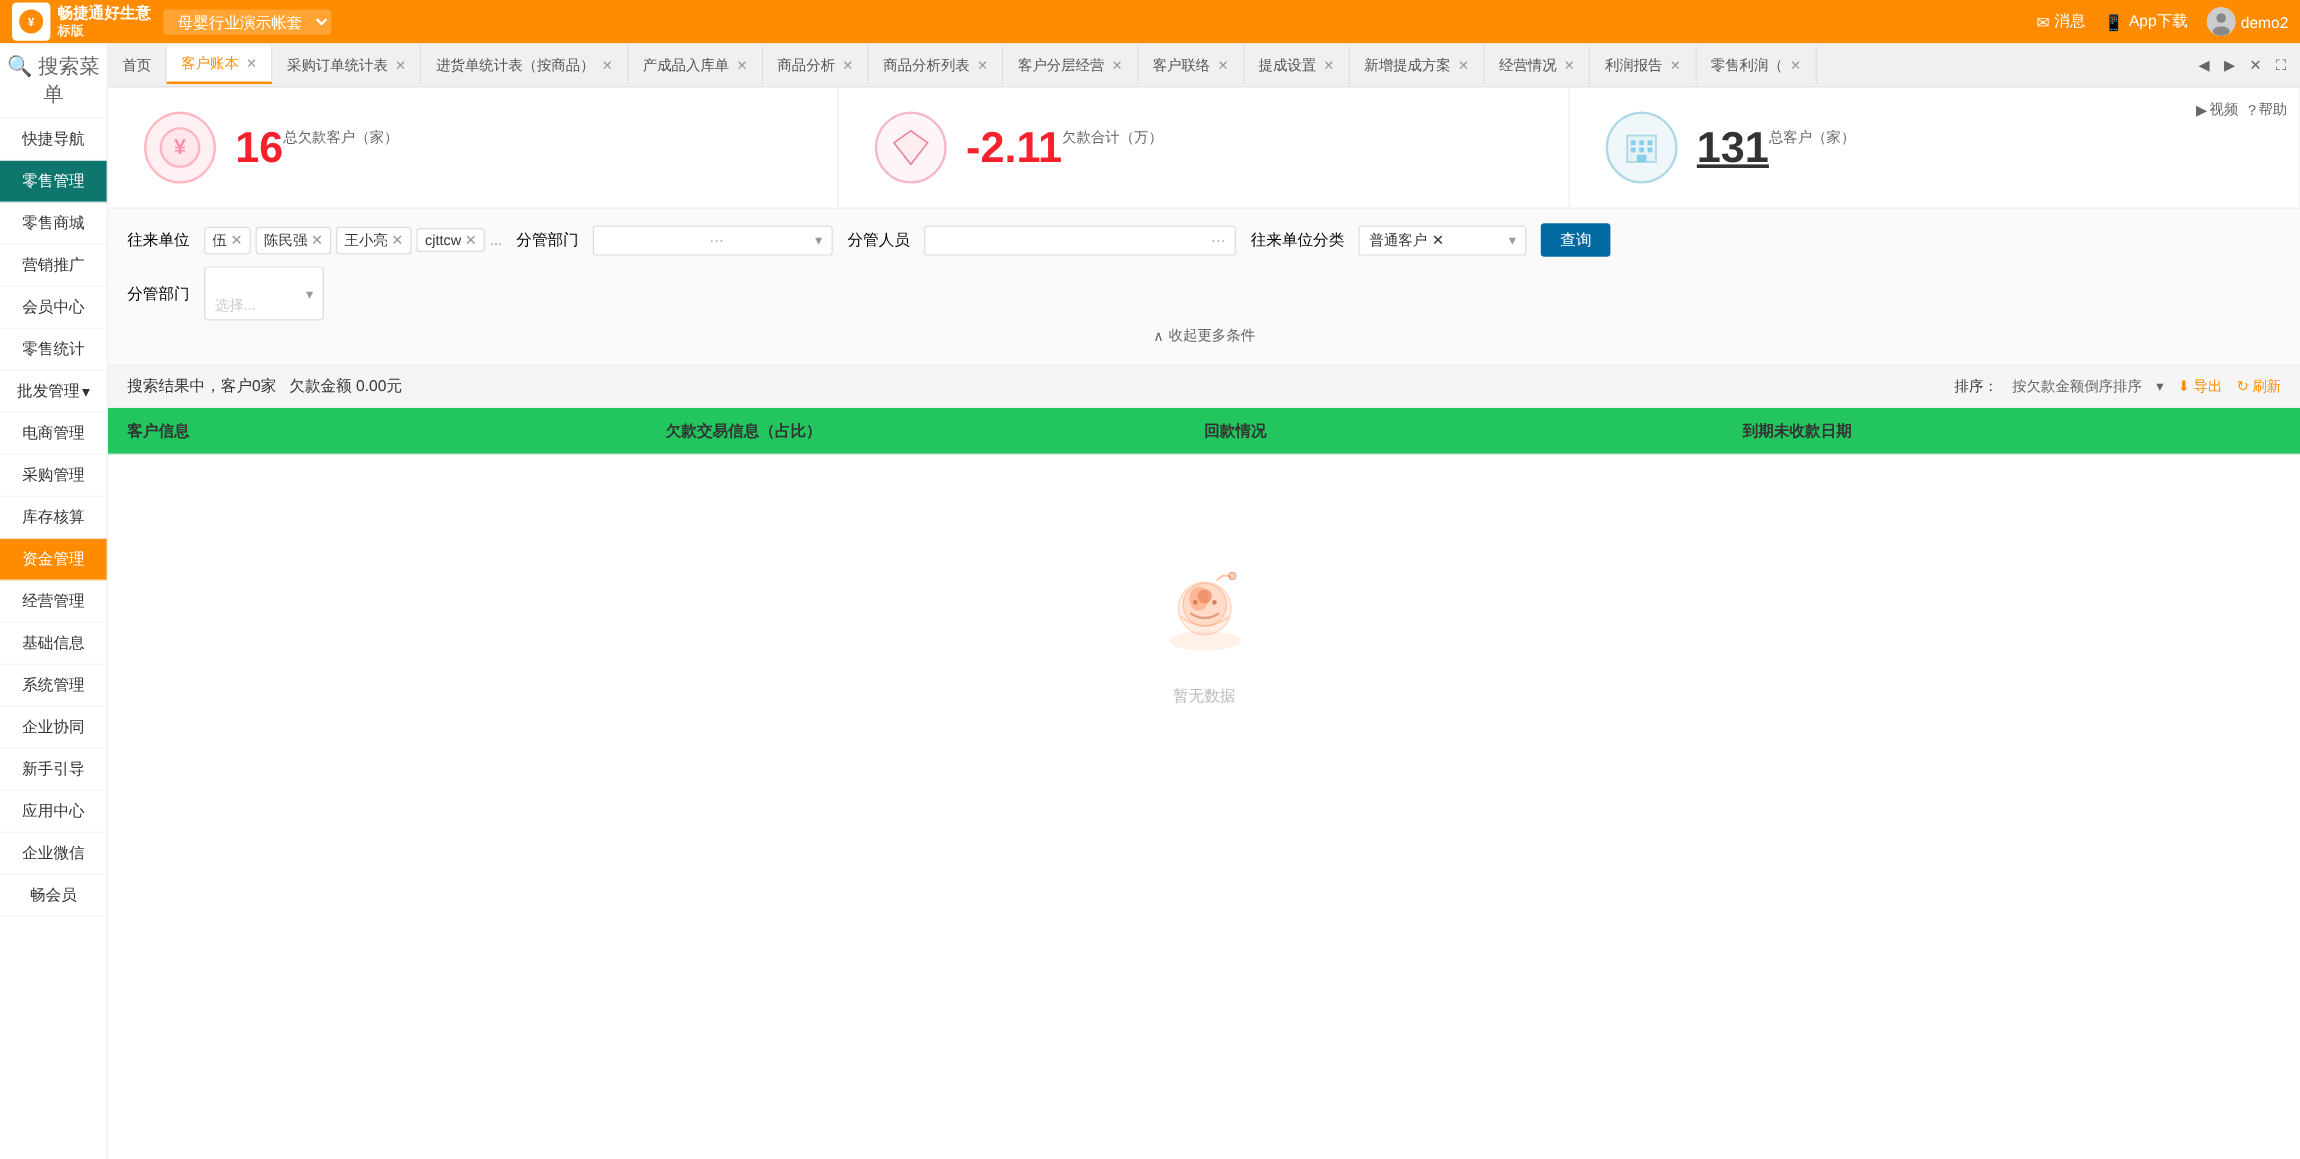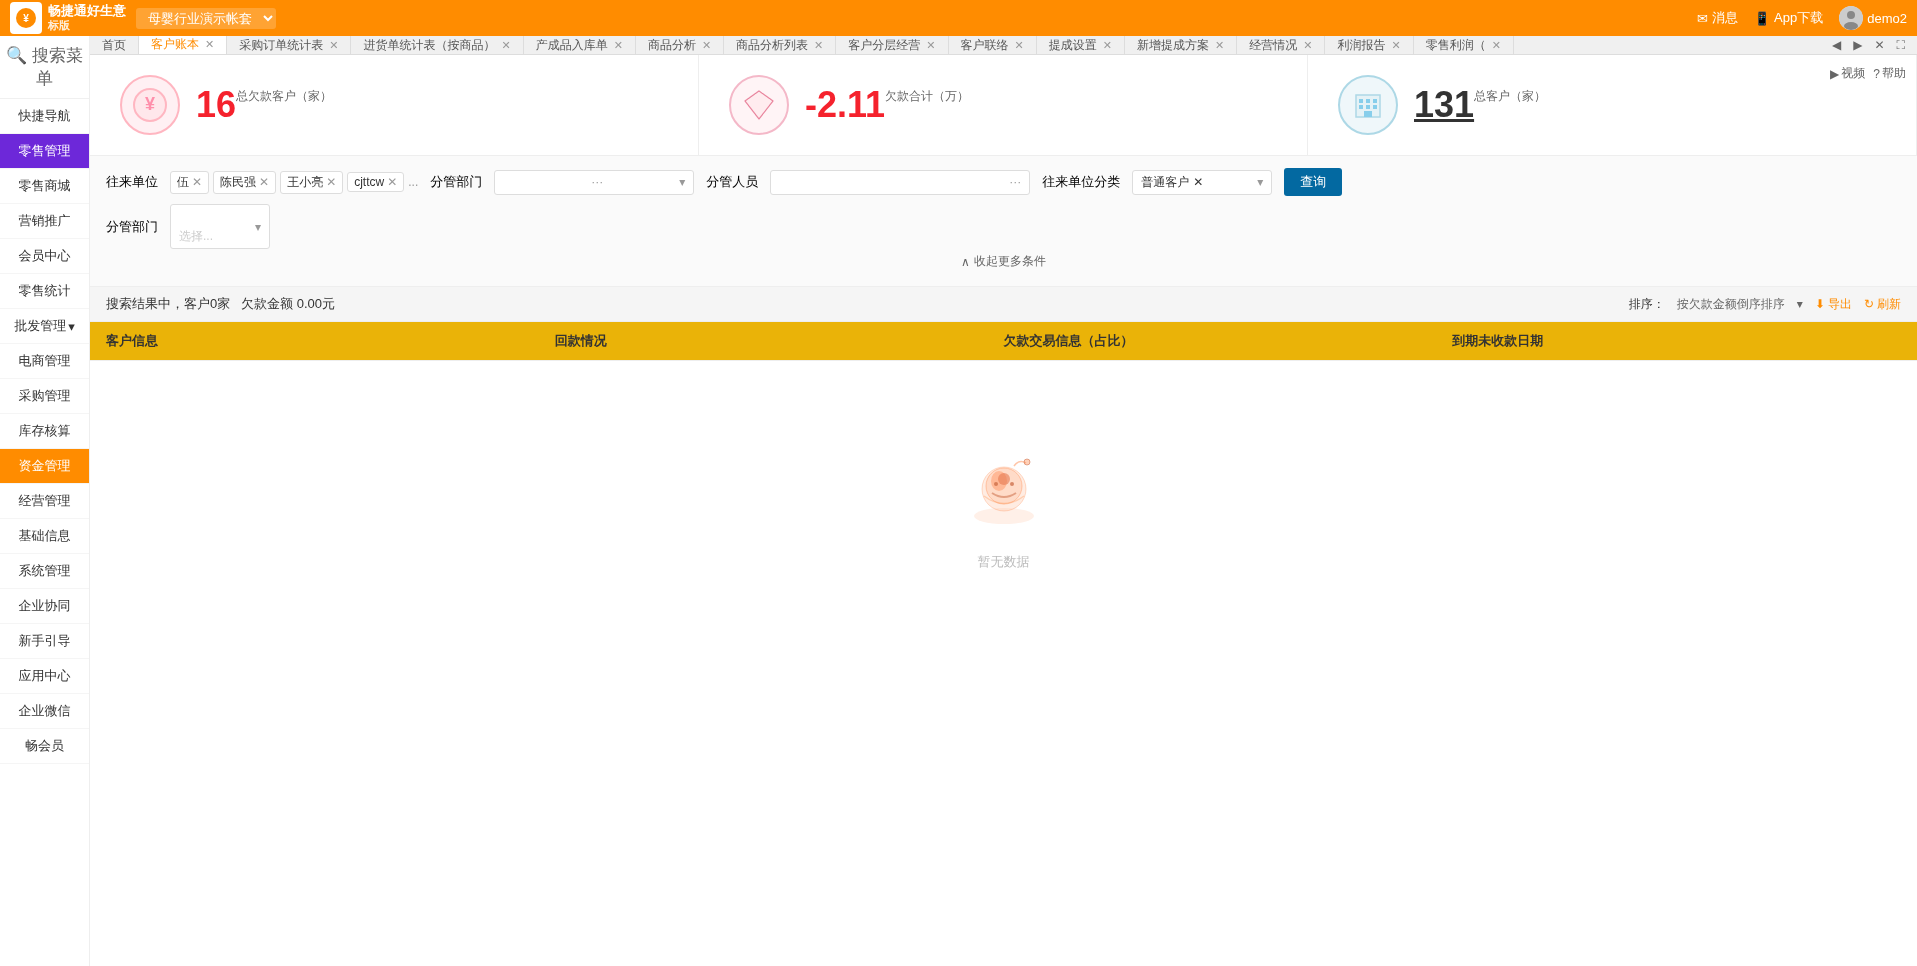--- a/index.html
+++ b/index.html
@@ -15,28 +15,28 @@
     .top-bar-select { background: rgba(255,255,255,0.2); border: none; color: white; font-size: 13px; padding: 2px 8px; border-radius: 3px; cursor: pointer; outline: none; }
     .top-bar-right { display: flex; align-items: center; gap: 16px; color: white; font-size: 13px; }
     .top-bar-right-item { display: flex; align-items: center; gap: 4px; cursor: pointer; }
 
     .main-layout { display: flex; flex: 1; overflow: hidden; }
 
     
     .sidebar { width: 90px; background: white; border-right: 1px solid #eee; display: flex; flex-direction: column; overflow-y: auto; flex-shrink: 0; }
     .sidebar-search { padding: 8px 6px; text-align: center; font-size: 17px; color: #666; cursor: pointer; border-bottom: 1px solid #f0f0f0; }
     .sidebar-nav-item { padding: 8px 6px; text-align: center; font-size: 13px; color: #333; cursor: pointer; border-bottom: 1px solid #f5f5f5; }
-    .sidebar-nav-item.active { background: #6d28d9; color: white; }
+    .sidebar-nav-item.active { background: #0f766e; color: white; }
     .sidebar-nav-item.has-arrow { display: flex; align-items: center; justify-content: center; gap: 2px; }
 
     
     .main-content { flex: 1; display: flex; flex-direction: column; overflow: hidden; }
 
     
-    .tab-bar { background: #f0f0f0; display: flex; align-items: center; height: 19px; border-bottom: 1px solid #ddd; flex-shrink: 0; overflow: hidden; }
+    .tab-bar { background: #f0f0f0; display: flex; align-items: center; height: 37px; border-bottom: 1px solid #ddd; flex-shrink: 0; overflow: hidden; }
     .tab-item { display: flex; align-items: center; padding: 0 12px; height: 32px; font-size: 12px; cursor: pointer; border-right: 1px solid #ddd; white-space: nowrap; background: #f0f0f0; color: #555; }
     .tab-item.active { background: white; color: #ff8c00; border-bottom: 2px solid #ff8c00; }
     .tab-item .close-btn { margin-left: 6px; color: #999; font-size: 11px; }
     .tab-actions { margin-left: auto; display: flex; align-items: center; padding: 0 8px; gap: 4px; }
     .tab-arrow { cursor: pointer; color: #666; font-size: 12px; padding: 2px 4px; }
 
     
     .page-content { flex: 1; overflow-y: auto; background: white; }
 
     
@@ -72,21 +72,21 @@
     
     .search-result-bar { display: flex; align-items: center; justify-content: space-between; padding: 8px 16px; background: #f5f5f5; border-bottom: 1px solid #eee; }
     .search-result-info { font-size: 13px; color: #333; display: flex; gap: 16px; }
     .search-result-actions { display: flex; align-items: center; gap: 12px; font-size: 12px; color: #666; text-align: center; }
     .sort-label { color: #333; }
     .action-btn { display: flex; align-items: center; gap: 3px; cursor: pointer; color: #ff8c00; }
     .action-btn-refresh { display: flex; align-items: center; gap: 3px; cursor: pointer; color: #ff8c00; }
 
     
     .table-container { flex: 1; }
-    .table-header { display: grid; grid-template-columns: 1fr 1fr 1fr 1fr; padding: 10px 16px; background: #eab308; border-bottom: 1px solid #eee; font-size: 13px; font-weight: bold; color: #333; }
+    .table-header { display: grid; grid-template-columns: 1fr 1fr 1fr 1fr; padding: 10px 16px; background: #22c55e; border-bottom: 1px solid #eee; font-size: 13px; font-weight: bold; color: #333; }
     .table-body { background: white; }
 
     
     .empty-state { display: flex; flex-direction: column; align-items: center; justify-content: center; padding: 80px 0; color: #999; }
     .empty-icon { width: 100px; height: 100px; margin-bottom: 12px; }
     .empty-text { font-size: 13px; color: #bbb; }
 
     
     .query-btn { background: #0369a1; color: white; border: none; border-radius: 3px; padding: 5px 16px; font-size: 13px; cursor: pointer; }
 
@@ -356,22 +356,22 @@
             <span class="action-btn-refresh">
               <span>↻</span>
               <span>刷新</span>
             </span>
           </div>
         </div>
 
         <div class="table-container">
           <div class="table-header">
             <div>客户信息</div>
+            <div>欠款交易信息（占比）</div>
             <div>回款情况</div>
-            <div>欠款交易信息（占比）</div>
             <div>到期未收款日期</div>
           </div>
           <div class="table-body">
             <div class="empty-state">
 
               <svg class="empty-icon" viewBox="0 0 100 100">
                 <ellipse cx="50" cy="75" rx="30" ry="8" fill="rgba(255,180,140,0.2)"></ellipse>
                 <circle cx="50" cy="48" r="22" fill="rgba(255,180,140,0.25)" stroke="rgba(255,140,80,0.3)" stroke-width="1"></circle>
                 <circle cx="50" cy="45" r="18" fill="rgba(255,180,140,0.3)" stroke="rgba(255,140,80,0.4)" stroke-width="1"></circle>
                 <ellipse cx="45" cy="40" rx="8" ry="10" fill="rgba(255,150,100,0.5)"></ellipse>

